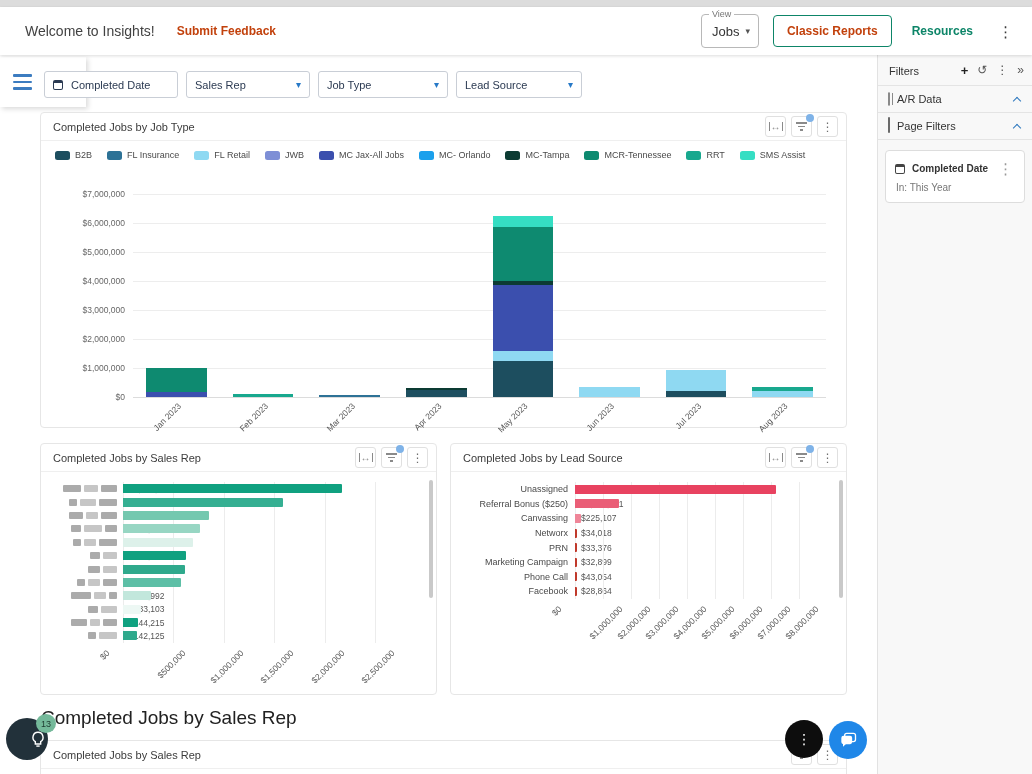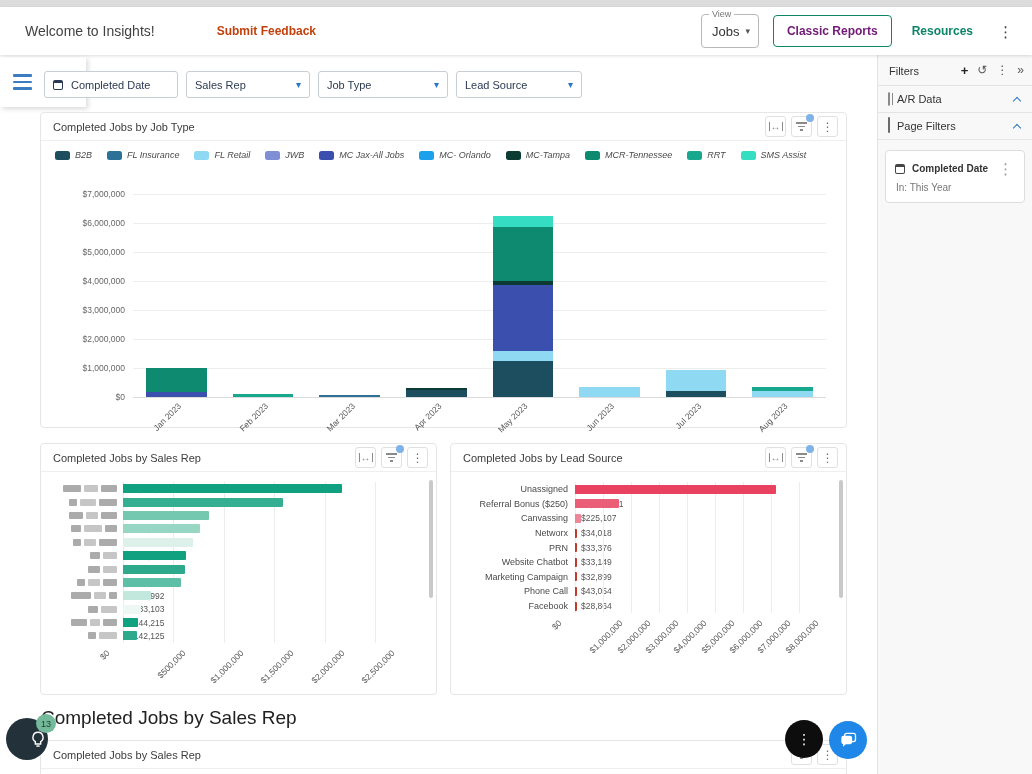--- a/index.html
+++ b/index.html
@@ -2,30 +2,30 @@
 <html><head>
 <meta charset="utf-8">
 <style>
   * { margin:0; padding:0; box-sizing:border-box; }
   html,body { width:1032px; height:774px; overflow:hidden; background:#fff;
     font-family:"Liberation Sans", sans-serif; }
   .topstrip { height:7px; background:#dcdcdc; }
   
   header { height:48px; background:#fff; display:flex; align-items:center;
     justify-content:space-between; padding:0 14px 0 25px; box-shadow:0 1px 3px rgba(0,0,0,.14); position:relative; z-index:5;}
-  .hleft { display:flex; align-items:center; gap:62px; }
+  .hleft { display:flex; align-items:center; gap:22px; }
   .welcome { font-size:14px; color:#424242; }
   .feedback { font-size:12px; font-weight:bold; color:#c2410c; cursor:pointer; }
   .hright { display:flex; align-items:center; gap:14px; }
   .viewsel { position:relative; border:1px solid #b8b8b8; border-radius:4px; height:34px;
     padding:0 8px 0 10px; display:flex; align-items:center; gap:6px; background:#fff; cursor:pointer;}
   .viewsel .lab { position:absolute; top:-6px; left:7px; font-size:9px; color:#777; background:#fff; padding:0 3px;}
   .viewsel .val { font-size:13px; color:#333; }
   .tri { font-size:9px; color:#555; }
-  .btn-outline { border:1px solid #0d8568; color:#701a75; background:#fff; border-radius:4px;
+  .btn-outline { border:1px solid #0d8568; color:#c2410c; background:#fff; border-radius:4px;
     font-size:12px; font-weight:bold; padding:8px 13px; cursor:pointer; }
   .btn-text { color:#0d8568; background:none; border:none; font-size:12px; font-weight:bold; cursor:pointer; padding:8px 6px;}
   .kebab { color:#3a3a3a; font-size:15px; line-height:1; cursor:pointer; padding:2px 5px;}
   
   .workspace { display:flex; height:719px; }
   .main { flex:1; position:relative; background:#fff; }
   
   .menucard { position:absolute; left:0; top:2px; width:86px; height:50px; background:#fff;
     box-shadow:2px 2px 5px rgba(0,0,0,.15); display:flex; align-items:center; padding-left:13px; }
   .burger { display:flex; flex-direction:column; gap:4px; cursor:pointer;}
@@ -48,21 +48,21 @@
   .fit { font-size:10px; border-left:1px solid #8a8a8a; border-right:1px solid #8a8a8a; line-height:9px; padding:0 1px;}
   .funnel { display:flex; flex-direction:column; gap:2px; align-items:center;}
   .funnel i { display:block; height:1.6px; background:#8a8a8a; }
   .funnel i:nth-child(1){width:11px;} .funnel i:nth-child(2){width:7px;} .funnel i:nth-child(3){width:3px;}
   .dot { position:absolute; top:-3px; right:-3px; width:8px; height:8px; border-radius:50%; background:#7fb3e8; }
   .kdots { font-size:12px; color:#6e6e6e; }
   
   .legend { display:flex; gap:15px; padding:9px 14px 2px; flex-wrap:wrap;}
   .litem { display:flex; align-items:center; gap:5px; cursor:pointer;}
   .lswatch { width:15px; height:9px; border-radius:2.5px; }
-  .litem span.txt { font-size:9px; color:#4a4a4a;font-style:italic; }
+  .litem span.txt { font-size:9px; color:#4a4a4a; }
   
   .c1wrap { position:relative; margin:14px 14px 0 14px; height:240px;}
   .c1plot { position:absolute; left:78px; right:6px; top:0; bottom:37px; }
   .gridline { position:absolute; left:0; right:0; height:1px; background:#ededed; }
   .ylab { position:absolute; right:calc(100% + 8px); transform:translateY(-50%); font-size:8.5px; color:#666; white-space:nowrap;}
   .baseline { position:absolute; left:0; right:0; bottom:0; height:1px; background:#dcdcdc;}
   .c1bars { position:absolute; left:0; right:0; bottom:0; top:0; display:flex; }
   .slot { flex:1; display:flex; flex-direction:column-reverse; align-items:center; height:100%; justify-content:flex-start; position:relative;}
   .stack { width:70%; display:flex; flex-direction:column-reverse; }
   .seg { width:100%; }
@@ -538,27 +538,20 @@
             <span class="hval">$34,018</span>
           </div>
           <div class="hrow" style="height: 14.6px;">
             <span class="cat">PRN</span>
             <div class="track" style="width: 0px;">
               <div class="hbar" style="width: 2px; background: rgb(192, 57, 43);"></div>
             </div>
             <span class="hval">$33,376</span>
           </div>
           <div class="hrow" style="height: 14.6px;">
-            <span class="cat">Website Chatbot</span>
-            <div class="track" style="width: 0px;">
-              <div class="hbar" style="width: 2px; background: rgb(192, 57, 43);"></div>
-            </div>
-            <span class="hval">$33,149</span>
-          </div>
-          <div class="hrow" style="height: 14.6px;">
             <span class="cat">Marketing Campaign</span>
             <div class="track" style="width: 0px;">
               <div class="hbar" style="width: 2px; background: rgb(192, 57, 43);"></div>
             </div>
             <span class="hval">$32,899</span>
           </div>
           <div class="hrow" style="height: 14.6px;">
             <span class="cat">Phone Call</span>
             <div class="track" style="width: 0px;">
               <div class="hbar" style="width: 2px; background: rgb(192, 57, 43);"></div>

